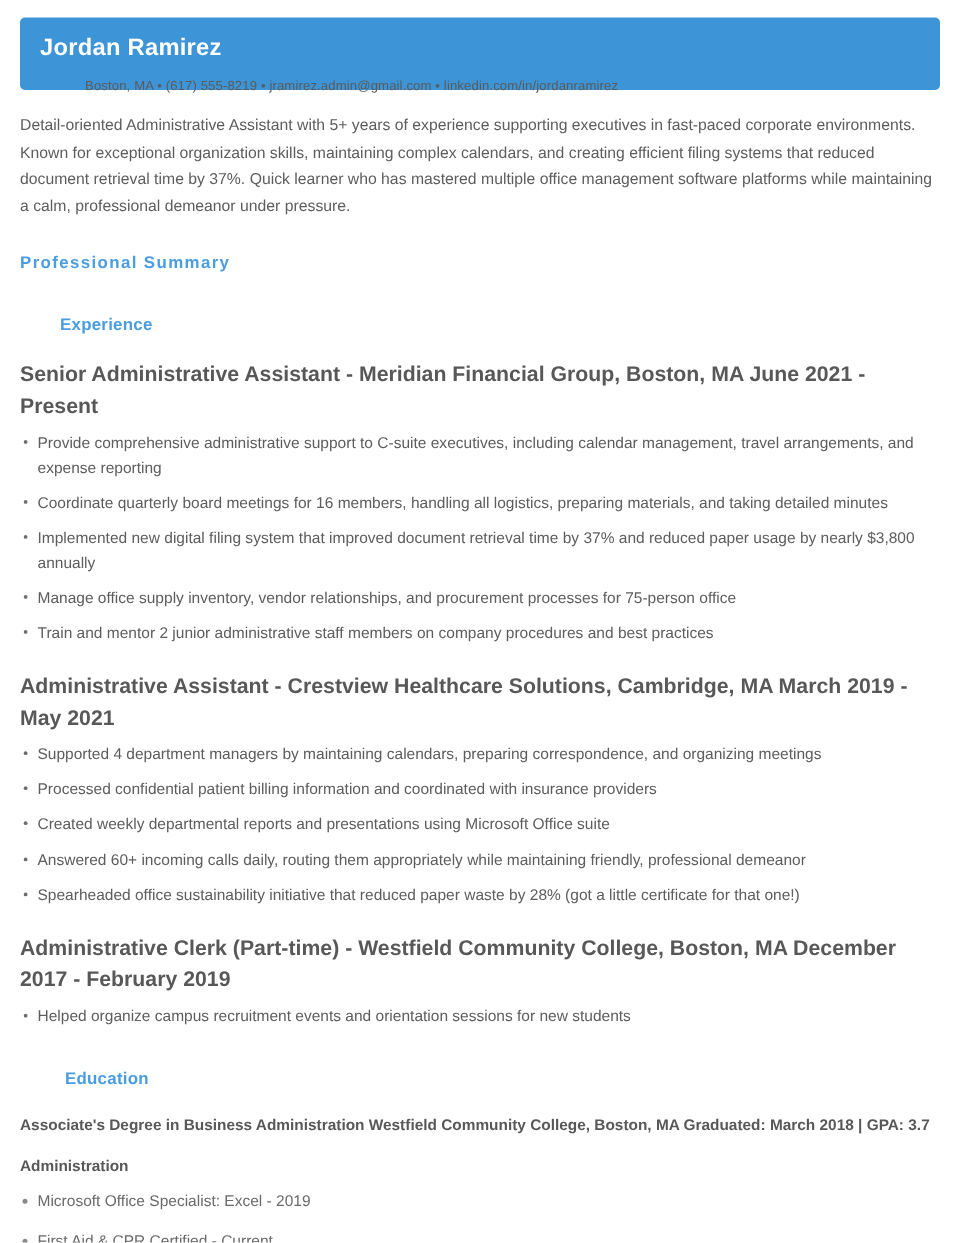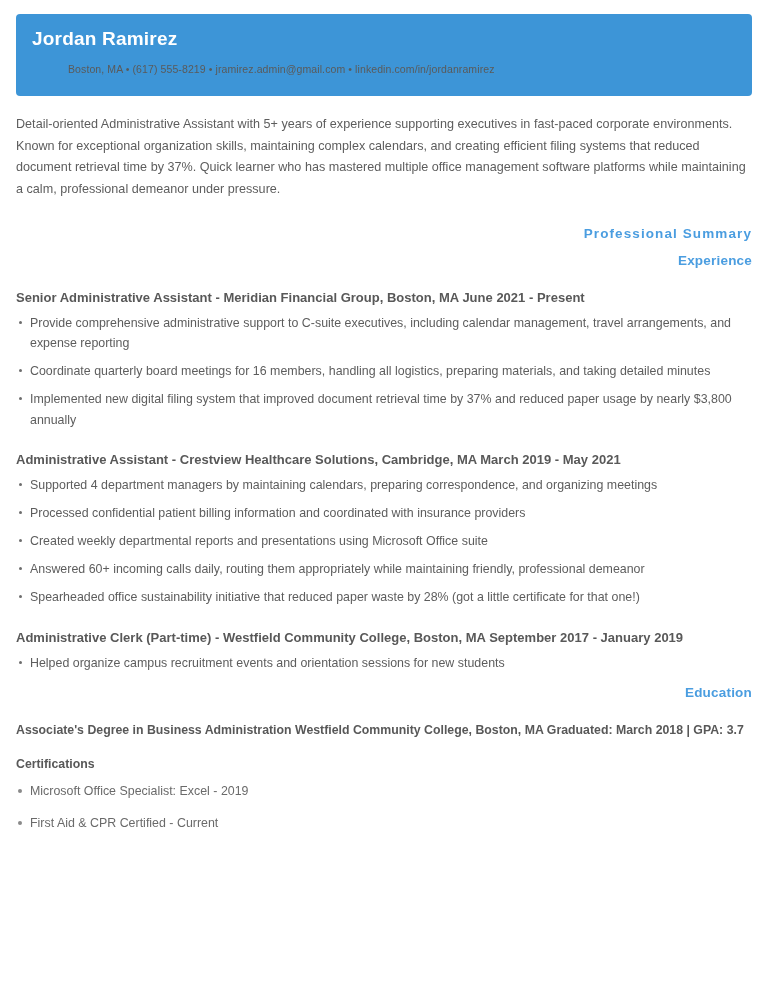--- a/index.html
+++ b/index.html
@@ -22,21 +22,21 @@
     padding: 0 16px;
   }
 
   
   .header-banner {
     margin-top: 14px;
     background: #3d95d7;
     border-radius: 4px;
     padding: 14px 16px 16px 16px;
     box-sizing: border-box;
-    height: 82px;
+    height: 58px;
   }
   .name {
     font-size: 19px;
     font-weight: bold;
     color: #ffffff;
     letter-spacing: 0.2px;
     line-height: 1.2;
     margin: 0 0 12px 0;
   }
   .contact-line {
@@ -57,32 +57,31 @@
     letter-spacing: 0.01px;
   }
 
   
   .section-heading {
     color: #4a9de0;
     font-weight: bold;
     font-size: 13.5px;
     letter-spacing: 1.1px;
     margin: 0;
-    text-align: right;
   }
   .section-heading.tight {
     letter-spacing: 0.2px;
   }
   .h-professional-summary { margin-top: 25px; }
-  .h-experience { margin-top: 12px; padding-left: 32px; }
-  .h-education { margin-top: 12px; padding-left: 36px; }
+  .h-experience { margin-top: 35px; padding-left: 32px; }
+  .h-education { margin-top: 32px; padding-left: 36px; }
 
   
   .entry-title {
-    font-size: 13px;
+    font-size: 17px;
     font-weight: bold;
     color: #585858;
     margin: 20px 0 0 0;
     line-height: 1.5;
     letter-spacing: 0.01px;
   }
   .bullet-list {
     list-style: none;
     margin: 6px 0 0 0;
     padding: 0;
@@ -163,37 +162,39 @@
 
   <h2 class="section-heading h-professional-summary">Professional Summary</h2>
 
   <h2 class="section-heading tight h-experience">Experience</h2>
 
   <h3 class="entry-title">Senior Administrative Assistant - Meridian Financial Group, Boston, MA June 2021 - Present</h3>
   <ul class="bullet-list">
     <li>Provide comprehensive administrative support to C-suite executives, including calendar management, travel arrangements, and expense reporting</li>
     <li>Coordinate quarterly board meetings for 16 members, handling all logistics, preparing materials, and taking detailed minutes</li>
     <li>Implemented new digital filing system that improved document retrieval time by 37% and reduced paper usage by nearly $3,800 annually</li>
+    <li>Manage office supply inventory, vendor relationships, and procurement processes for 75-person office</li>
+    <li>Train and mentor 2 junior administrative staff members on company procedures and best practices</li>
   </ul>
 
   <h3 class="entry-title">Administrative Assistant - Crestview Healthcare Solutions, Cambridge, MA March 2019 - May 2021</h3>
   <ul class="bullet-list">
     <li>Supported 4 department managers by maintaining calendars, preparing correspondence, and organizing meetings</li>
     <li>Processed confidential patient billing information and coordinated with insurance providers</li>
     <li>Created weekly departmental reports and presentations using Microsoft Office suite</li>
     <li>Answered 60+ incoming calls daily, routing them appropriately while maintaining friendly, professional demeanor</li>
     <li>Spearheaded office sustainability initiative that reduced paper waste by 28% (got a little certificate for that one!)</li>
   </ul>
 
-  <h3 class="entry-title">Administrative Clerk (Part-time) - Westfield Community College, Boston, MA September 2017 - January 2019</h3>
+  <h3 class="entry-title">Administrative Clerk (Part-time) - Westfield Community College, Boston, MA December 2017 - February 2019</h3>
   <ul class="bullet-list">
     <li>Helped organize campus recruitment events and orientation sessions for new students</li>
   </ul>
 
   <h2 class="section-heading tight h-education">Education</h2>
   <p class="edu-line">Associate's Degree in Business Administration Westfield Community College, Boston, MA Graduated: March 2018 | GPA: 3.7</p>
-  <h3 class="sub-heading">Certifications</h3>
+  <h3 class="sub-heading">Administration</h3>
   <ul class="cert-list">
     <li>Microsoft Office Specialist: Excel - 2019</li>
     <li>First Aid &amp; CPR Certified - Current</li>
   </ul>
 
 </div>
 
 </body></html>

